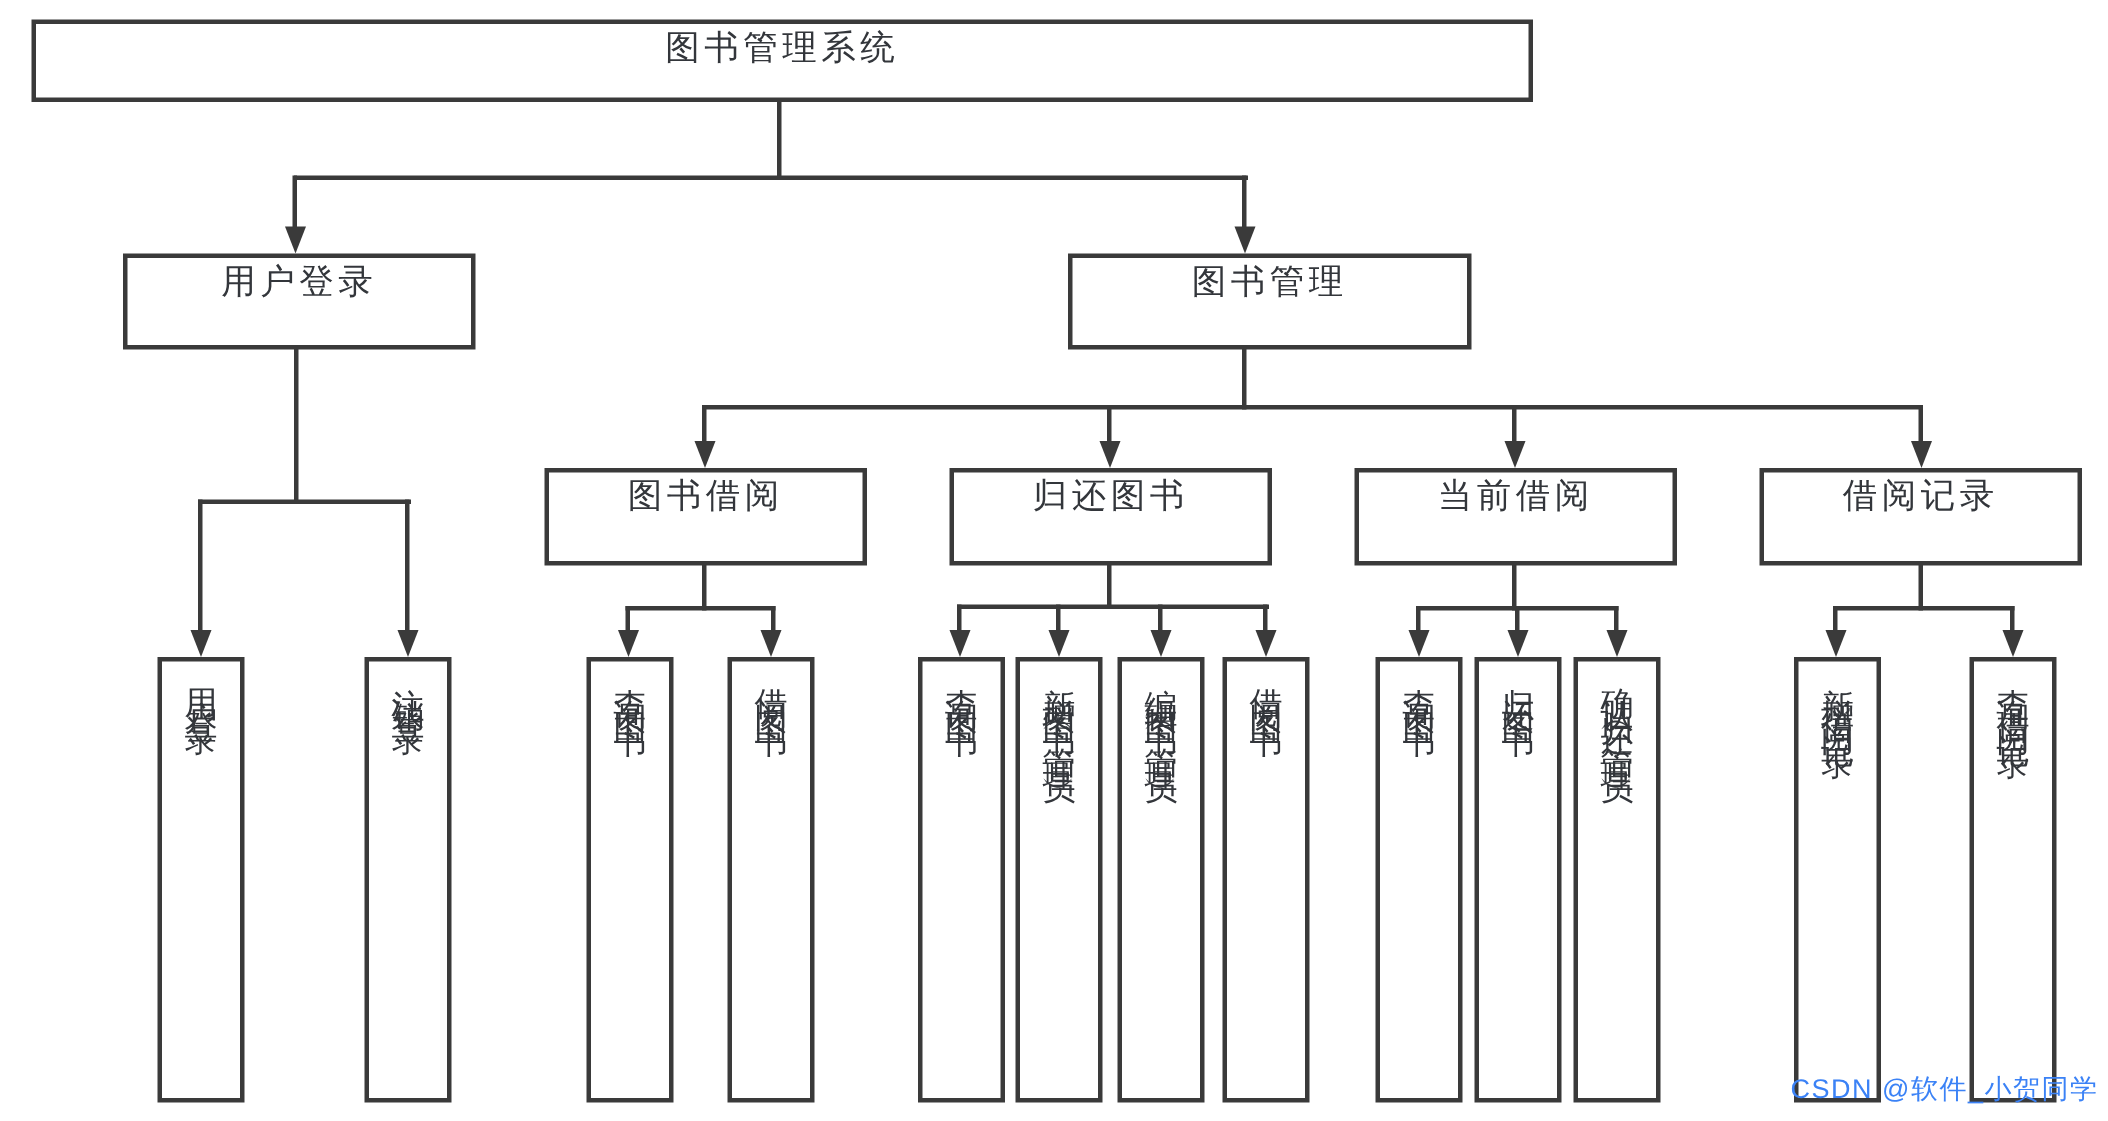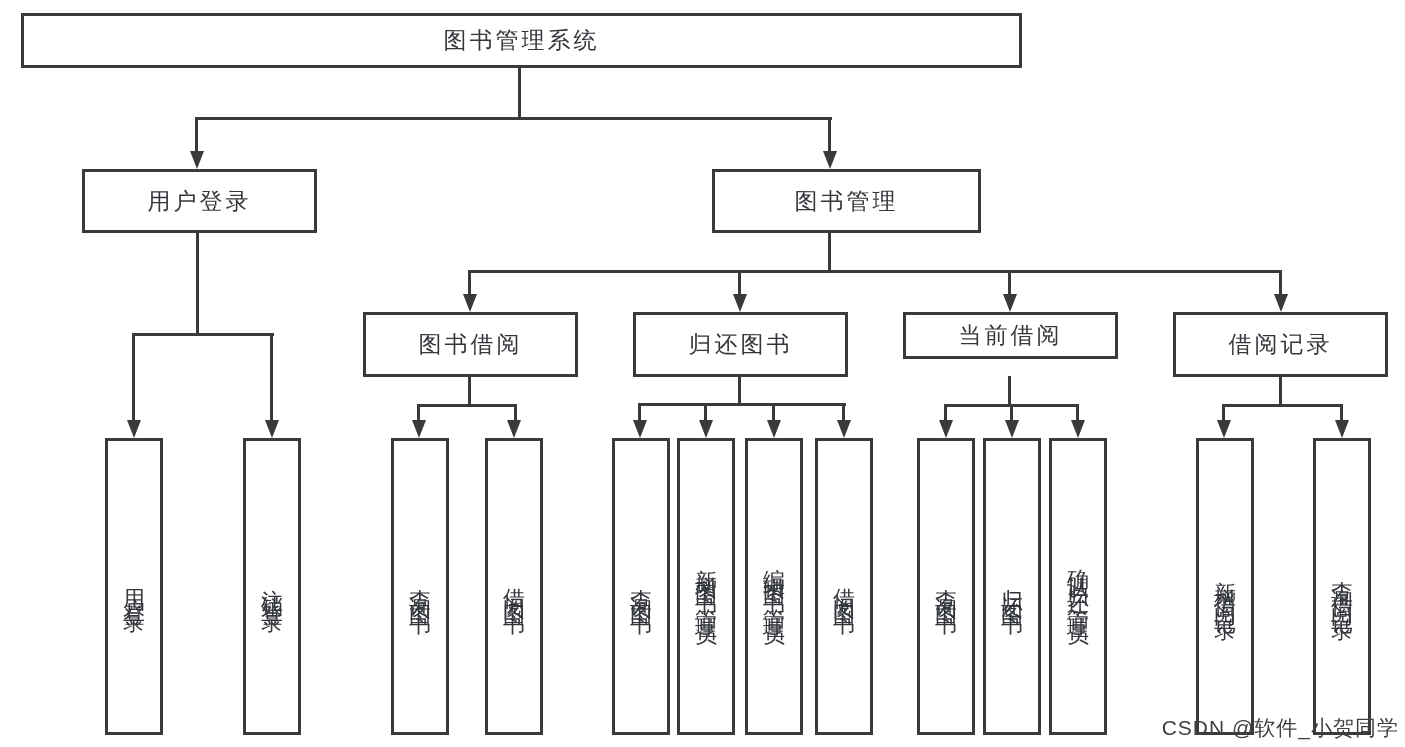--- a/index.html
+++ b/index.html
@@ -2,36 +2,36 @@
 <html><head>
 <meta charset="utf-8">
 <style>
   html,body{margin:0;padding:0;}
   body{
     width:1405px;height:747px;position:relative;background:#ffffff;
     font-family:"Liberation Sans","DejaVu Sans",sans-serif;overflow:hidden;
   }
   .node{
     position:absolute;box-sizing:border-box;border:3px solid #3a3a3a;background:#ffffff;
-    display:flex;align-items:center;justify-content:center;color:#33363b;
+    display:flex;align-items:flex-start;justify-content:center;color:#33363b;
   }
   .hnode span{font-size:23px;letter-spacing:3px;white-space:nowrap;color:#33363b;}
   .vnode span{
     writing-mode:vertical-rl;text-orientation:mixed;
     font-size:22px;letter-spacing:8px;line-height:1;color:#33363b;white-space:nowrap;
   }
   .vline{position:absolute;width:3px;background:#3a3a3a;}
   .hline{position:absolute;height:3px;background:#3a3a3a;}
   .arrow{
     position:absolute;width:0;height:0;
     border-left:7px solid transparent;border-right:7px solid transparent;
     border-top:18px solid #3a3a3a;
   }
   .watermark{
-    position:absolute;top:714px;right:6px;font-size:21px;color:#404040;
+    position:absolute;top:714px;right:6px;font-size:18px;color:#3b82f6;
     letter-spacing:1px;z-index:5;white-space:nowrap;
   }
 </style>
 </head>
 <body>
 
 <div class="node hnode" style="left:21px;top:13px;width:1001px;height:55px">
   <span>图书管理系统</span>
 </div>
 
@@ -41,21 +41,21 @@
 <div class="node hnode" style="left:712px;top:169px;width:269px;height:64px">
   <span>图书管理</span>
 </div>
 
 <div class="node hnode" style="left:363px;top:312px;width:215px;height:65px">
   <span>图书借阅</span>
 </div>
 <div class="node hnode" style="left:633px;top:312px;width:215px;height:65px">
   <span>归还图书</span>
 </div>
-<div class="node hnode" style="left:903px;top:312px;width:215px;height:47px">
+<div class="node hnode" style="left:903px;top:312px;width:215px;height:65px">
   <span>当前借阅</span>
 </div>
 <div class="node hnode" style="left:1173px;top:312px;width:215px;height:65px">
   <span>借阅记录</span>
 </div>
 
 <div class="node vnode" style="left:105px;top:438px;width:58px;height:297px">
   <span>用户登录</span>
 </div>
 <div class="node vnode" style="left:243px;top:438px;width:58px;height:297px">

